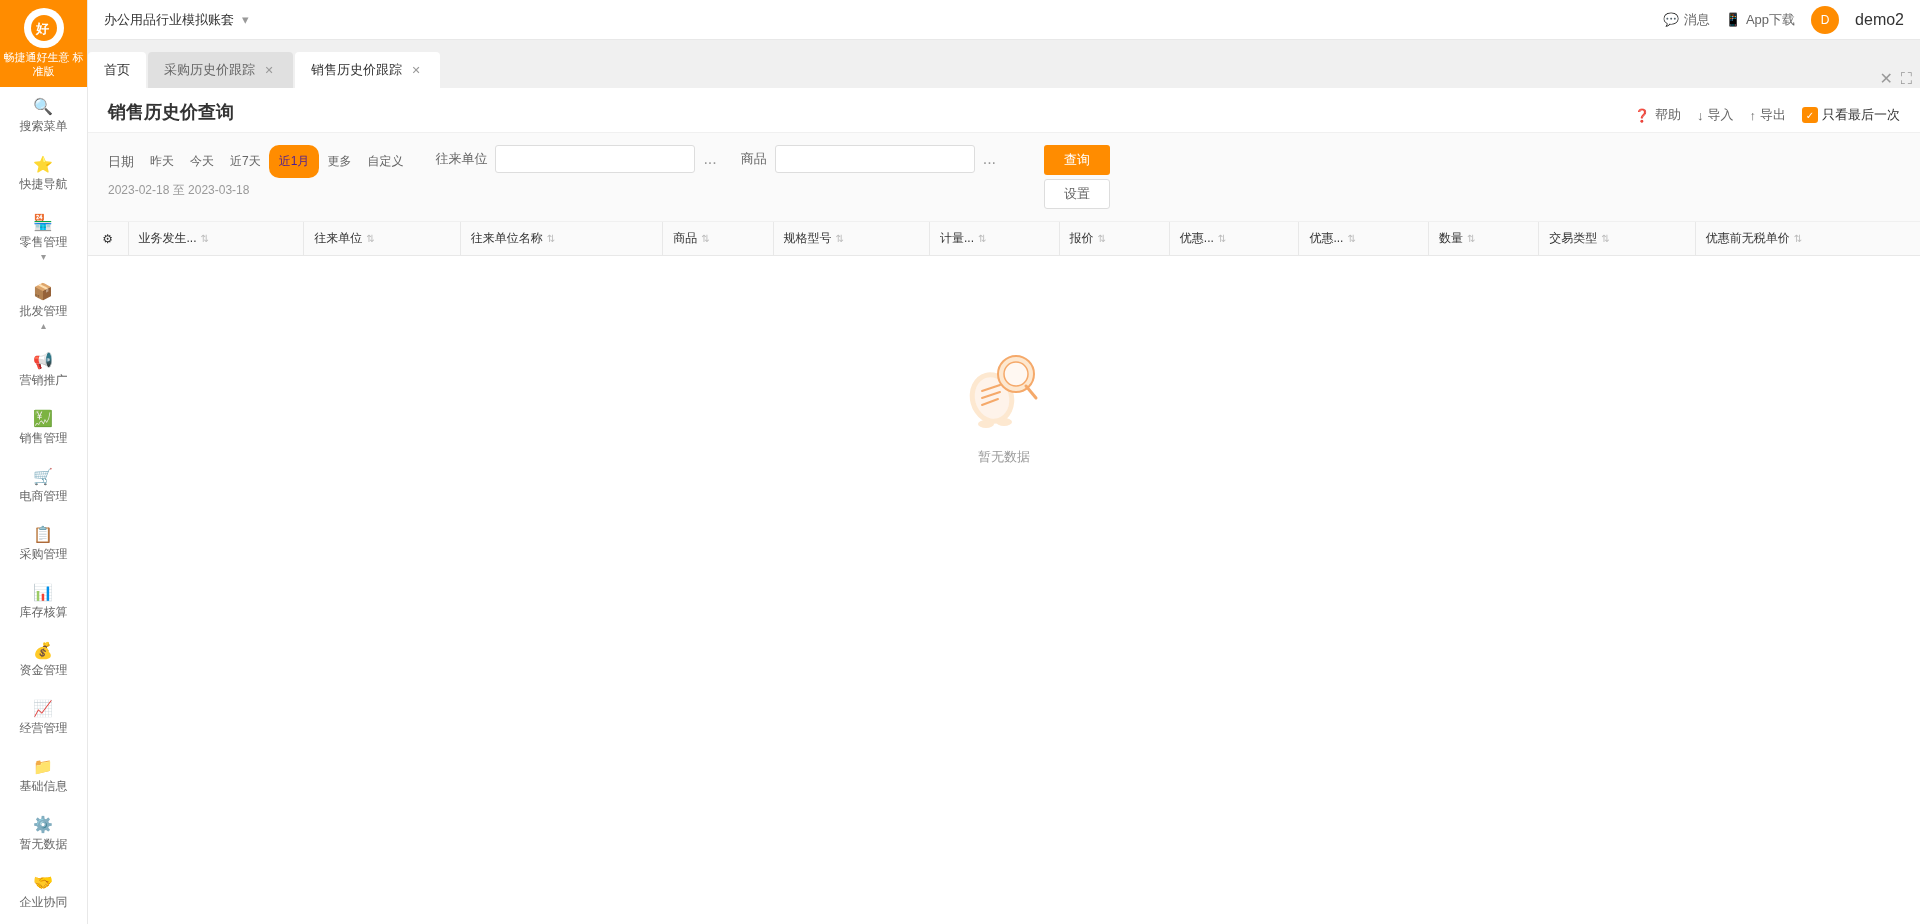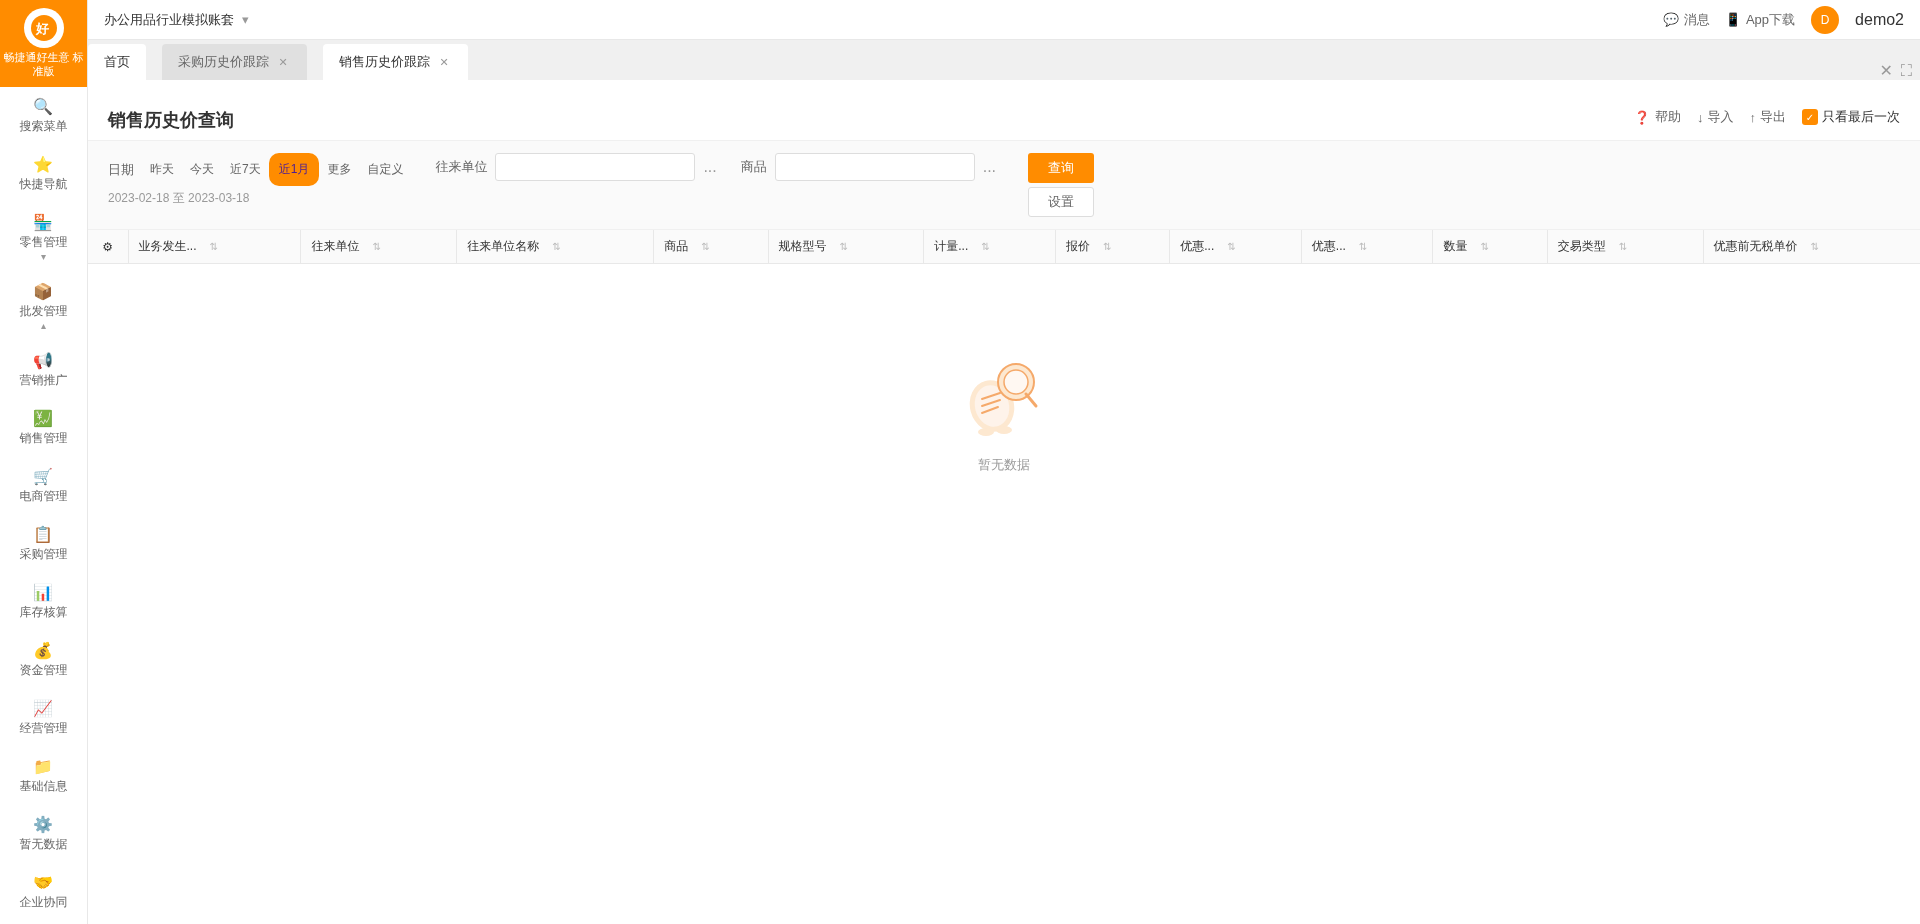--- a/index.html
+++ b/index.html
@@ -23,33 +23,33 @@
     .top-header { height: 40px; background: #fff; display: flex; align-items: center; justify-content: space-between; padding: 16px 16px; border-bottom: 1px solid #e8e8e8; flex-shrink: 0; }
     .header-left { display: flex; align-items: center; gap: 8px; }
     .header-title { font-size: 13px; color: #333; }
     .header-dropdown { color: #999; cursor: pointer; }
     .header-right { display: flex; align-items: center; gap: 16px; }
     .header-btn { display: flex; align-items: center; gap: 4px; font-size: 13px; color: #666; cursor: pointer; }
     .user-avatar { width: 28px; height: 28px; border-radius: 50%; background: #ff8c00; display: flex; align-items: center; justify-content: center; color: #fff; font-size: 12px; cursor: pointer; }
     .user-name { font-size: 16px; color: #333; cursor: pointer; }
 
     
-    .tab-bar { height: 40px; background: #f0f0f0; display: flex; align-items: flex-end; padding: 0 0; flex-shrink: 0; gap: 14px; }
+    .tab-bar { height: 48px; background: #f0f0f0; display: flex; align-items: flex-end; padding: 0 0; flex-shrink: 0; gap: 0; }
     .tab { height: 36px; padding: 0 16px; display: flex; align-items: center; gap: 6px; cursor: pointer; font-size: 13px; color: #666; background: #e0e0e0; border-radius: 4px 4px 0 0; margin-right: 2px; }
     .tab.home { background: #fff; color: #333; }
     .tab.active { background: #fff; color: #333; }
     .tab-close { font-size: 11px; color: #999; cursor: pointer; width: 16px; height: 16px; display: flex; align-items: center; justify-content: center; border-radius: 50%; }
     .tab-bar-right { margin-left: auto; display: flex; align-items: center; gap: 8px; padding-right: 8px; }
     .tab-action-btn { cursor: pointer; color: #999; font-size: 16px; }
 
     
     .page-content { flex: 1; background: #fff; overflow: hidden; display: flex; flex-direction: column; }
 
     
-    .page-title-bar { padding: 28px 20px 8px; display: flex; align-items: flex-start; justify-content: space-between; border-bottom: 1px solid #f0f0f0; }
+    .page-title-bar { padding: 12px 20px 8px; display: flex; align-items: flex-end; justify-content: space-between; border-bottom: 1px solid #f0f0f0; }
     .page-title { font-size: 18px; font-weight: bold; color: #333; }
     .page-actions { display: flex; align-items: center; gap: 16px; }
     .action-btn { display: flex; align-items: center; gap: 4px; font-size: 13px; color: #666; cursor: pointer; }
     .checkbox-label { display: flex; align-items: center; gap: 4px; font-size: 13px; color: #333; cursor: pointer; }
     .checkbox-checked { width: 16px; height: 16px; background: #ff8c00; border-radius: 3px; display: flex; align-items: center; justify-content: center; color: #fff; font-size: 10px; }
 
     
     .filter-area { padding: 12px 20px; display: flex; align-items: center; gap: 20px; flex-wrap: wrap; background: #fafafa; border-bottom: 1px solid #f0f0f0; }
     .filter-label { color: #666; font-size: 13px; white-space: nowrap; }
     .date-options { display: flex; align-items: center; }
@@ -59,21 +59,21 @@
     .filter-input { width: 200px; height: 28px; border: 1px solid #ddd; border-radius: 3px; padding: 0 8px; font-size: 12px; outline: none; }
     .filter-dots { color: #999; font-size: 16px; cursor: pointer; }
     .query-btn { background: #ff8c00; color: #fff; border: none; padding: 6px 20px; border-radius: 3px; cursor: pointer; font-size: 13px; }
     .settings-btn { background: #fff; color: #666; border: 1px solid #ddd; padding: 5px 10px; border-radius: 3px; cursor: pointer; font-size: 13px; }
 
     
     .table-area { flex: 1; overflow: auto; }
     table { width: 100%; border-collapse: collapse; font-size: 12px; }
     thead th { background: #fafafa; border-bottom: 1px solid #e8e8e8; border-right: 1px solid #e8e8e8; padding: 8px 10px; text-align: left; font-weight: normal; color: #333; white-space: nowrap; position: sticky; top: 0; z-index: 1; }
     thead th:last-child { border-right: none; }
-    .th-inner { display: flex; align-items: center; gap: 13px; text-align: center; }
+    .th-inner { display: flex; align-items: center; gap: 4px; text-align: center; }
     .sort-icon { color: #bbb; font-size: 10px; }
     .gear-col { width: 40px; text-align: center; }
 
     
     .empty-state { display: flex; flex-direction: column; align-items: center; justify-content: center; padding: 80px 0; }
     .empty-icon { width: 100px; height: 100px; margin-bottom: 12px; }
     .empty-text { color: #999; font-size: 13px; }
 
     
     .filter-row { display: flex; align-items: flex-start; gap: 24px; }
@@ -253,21 +253,21 @@
         </div>
 
         <div class="filter-col">
           <div class="filter-inline">
             <span class="filter-label">商品</span>
             <input type="text" class="filter-input" style="">
             <span class="filter-dots">...</span>
           </div>
         </div>
 
-        <div style="display:flex;flex-direction:column;gap:4px;margin-left:8px;">
+        <div style="display:flex;flex-direction:column;gap:4px;margin-left:24px;">
           <button class="query-btn">查询</button>
           <button class="settings-btn">设置</button>
         </div>
       </div>
     </div>
 
     <div class="table-area">
       <table>
         <thead>
           <tr>

